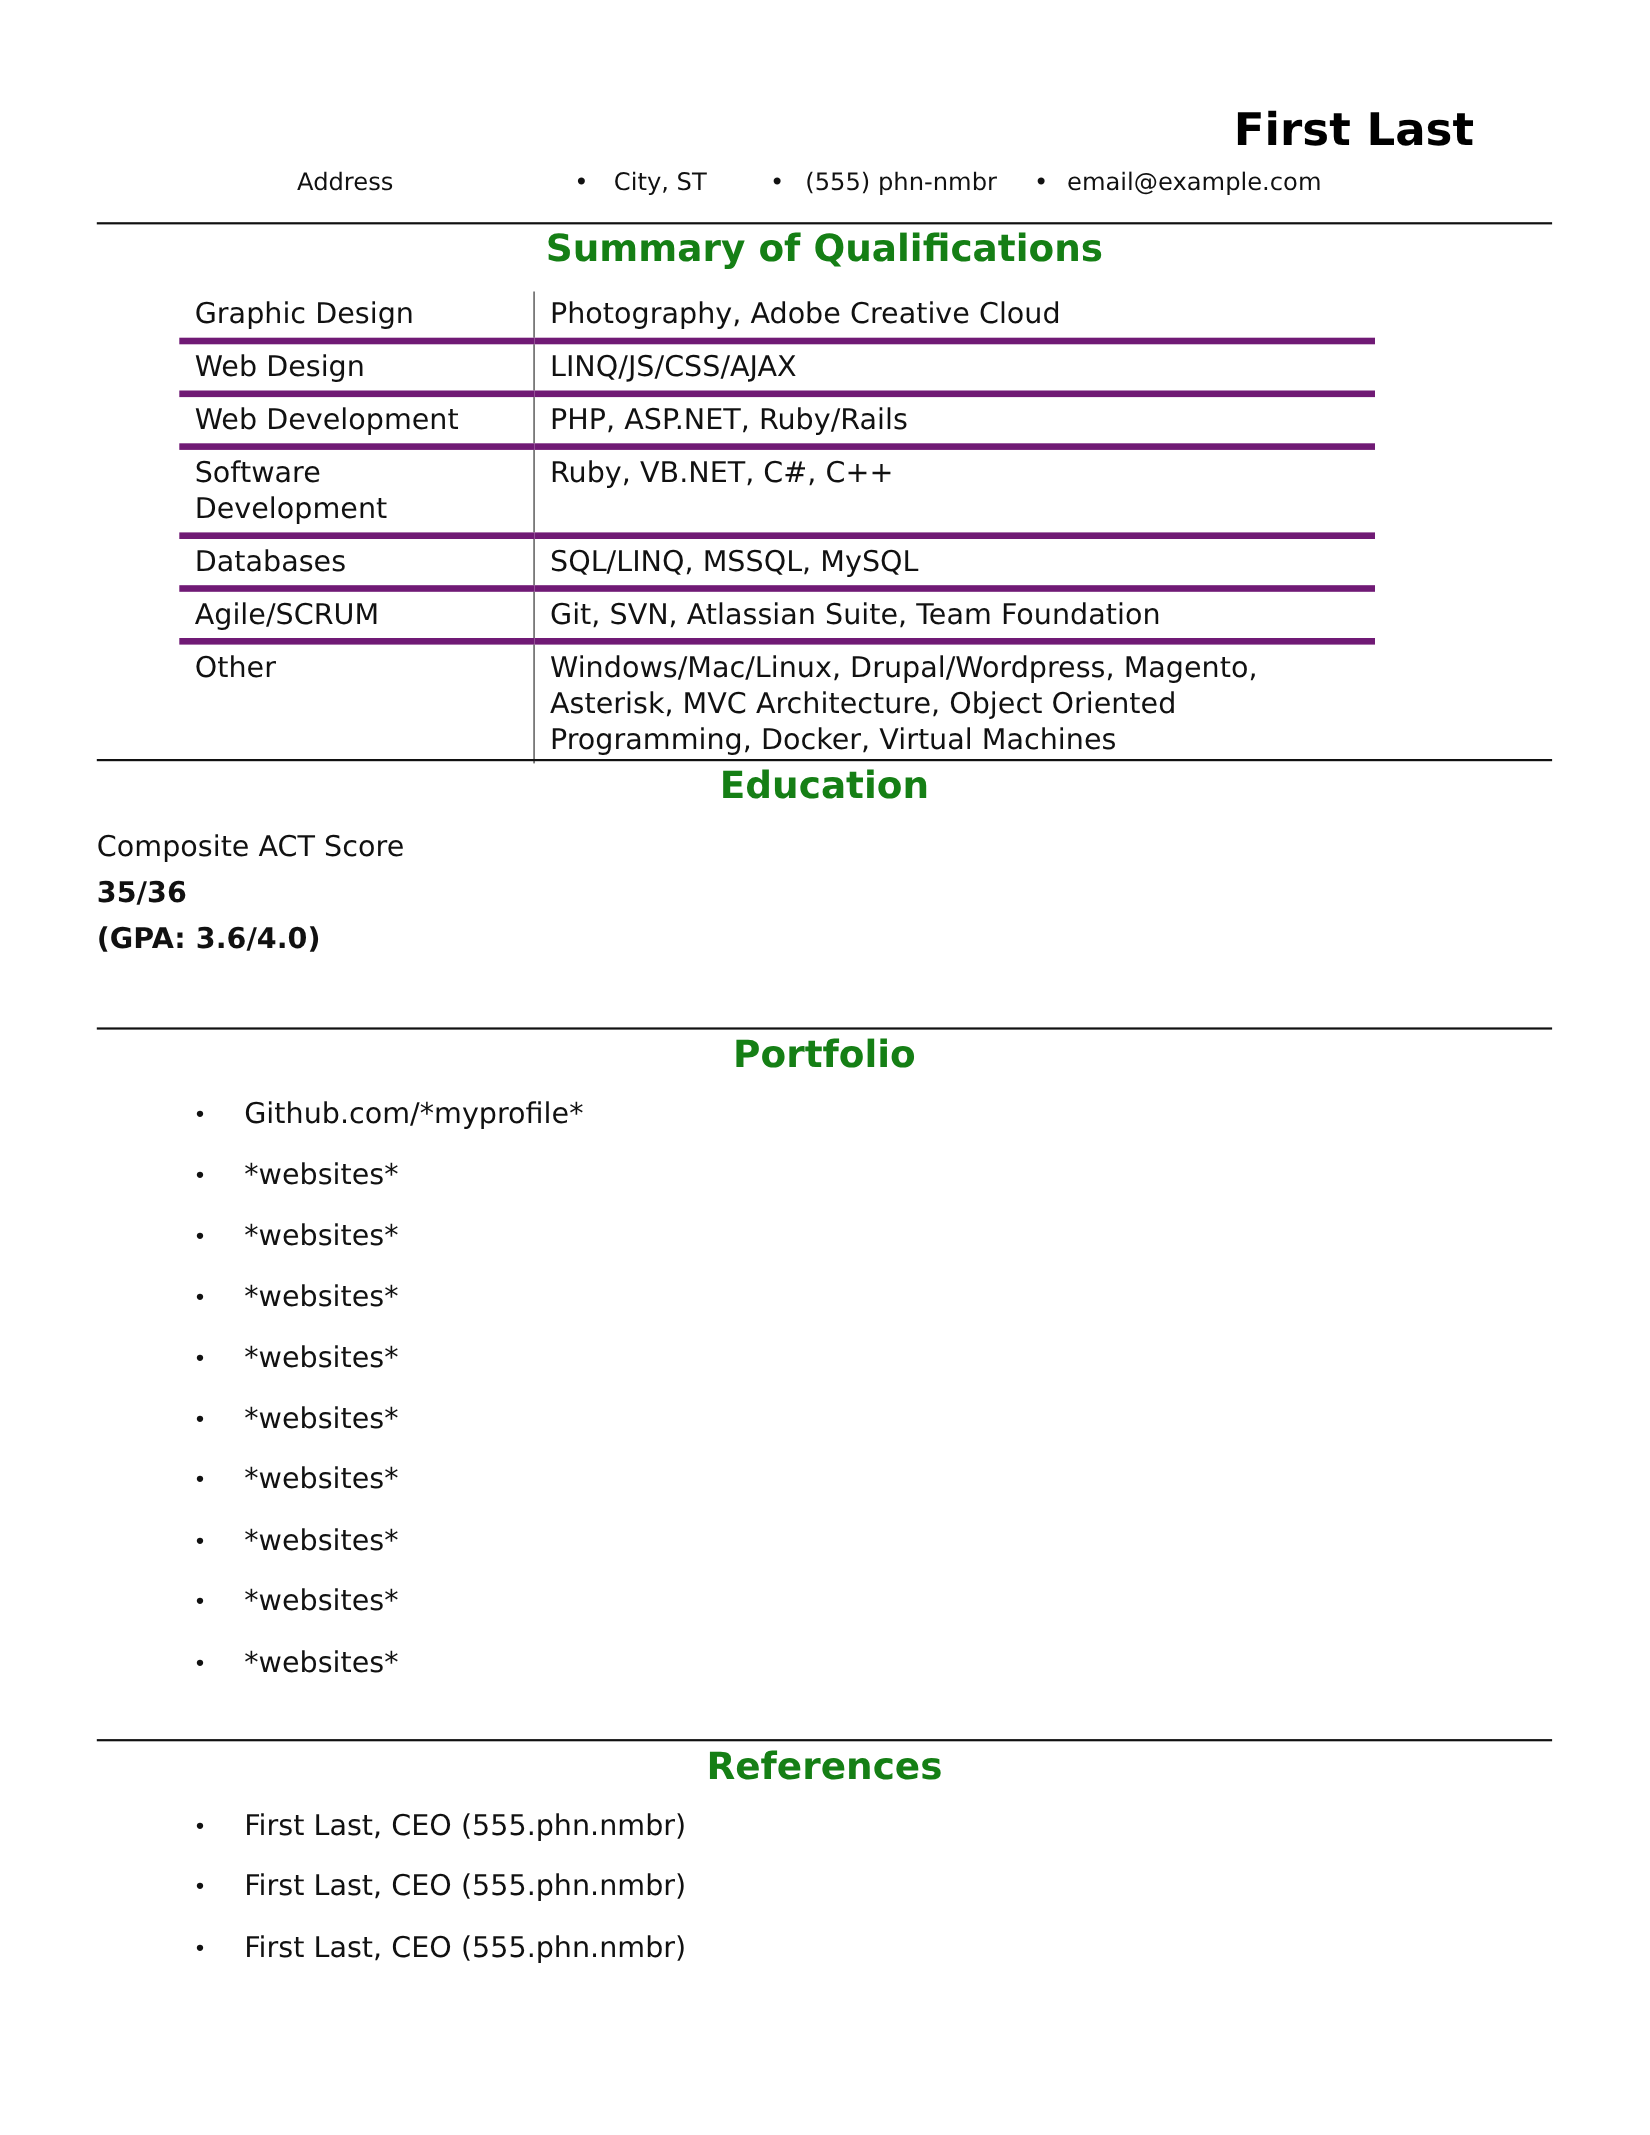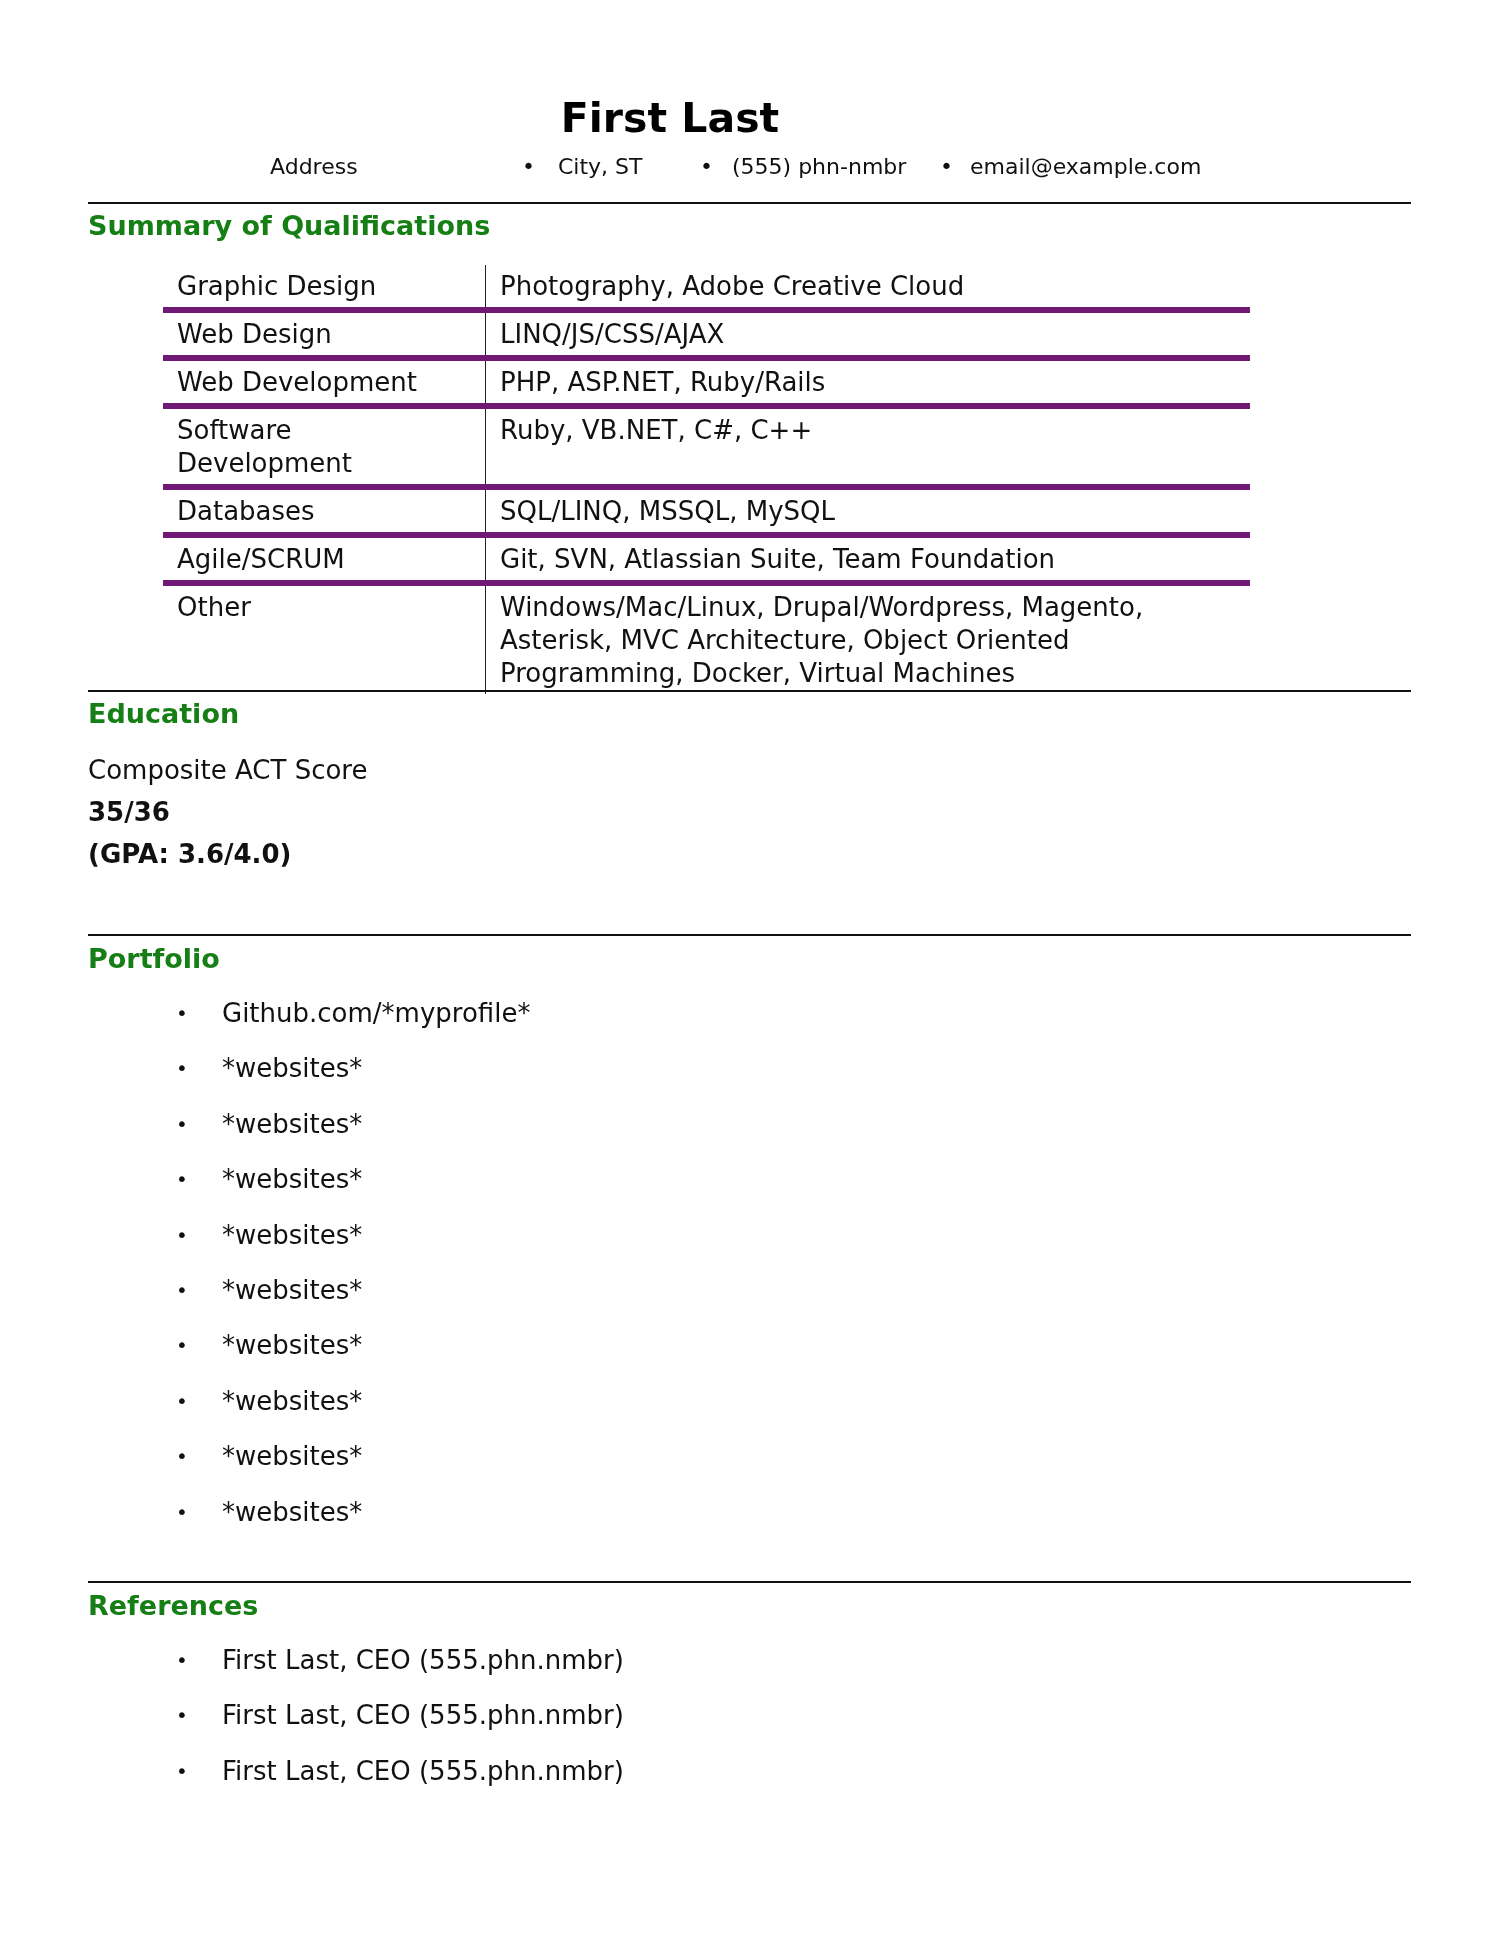--- a/index.html
+++ b/index.html
@@ -1,23 +1,23 @@
 <!DOCTYPE html>
 <html><head>
 <meta charset="utf-8">
 <style>
   html, body { margin: 0; padding: 0; background: #ffffff; }
   body { width: 1500px; height: 1941px; position: relative; overflow: hidden;
          font-family: "DejaVu Sans", sans-serif; color: #111111; }
   .abs { position: absolute; white-space: nowrap; }
-  .title { left: 0; width: 1340px; top: 90px; text-align: center; font-size: 41px; font-weight: bold; color: #000; line-height: 56px; }
+  .title { left: 0; width: 1340px; top: 90px; text-align: right; font-size: 41px; font-weight: bold; color: #000; line-height: 56px; }
   .contact { top: 152px; font-size: 22px; line-height: 30px; color: #111; }
   .dot { top: 152px; font-size: 22px; line-height: 30px; }
   .rule { position: absolute; left: 88px; width: 1323px; height: 2px; background: #111; }
-  .heading { position: absolute; left: 88px; width: 1323px; text-align: left; font-size: 27px; font-weight: bold; color: #157f15; line-height: 36px; }
+  .heading { position: absolute; left: 88px; width: 1323px; text-align: center; font-size: 34px; font-weight: bold; color: #157f15; line-height: 36px; }
   .qtable { position: absolute; left: 163px; top: 265px; width: 1087px; border-collapse: collapse; font-size: 26px; line-height: 33px; }
   .qtable td { vertical-align: top; padding: 5px 14px 4px 14px; }
   .qtable tr.sep td { border-bottom: 6px solid #701a75; }
   .qtable td.c1 { width: 294px; border-right: 1.5px solid #222; }
   .edu { position: absolute; left: 88px; font-size: 26px; line-height: 42px; }
   .edu .b { font-weight: bold; }
   .list { position: absolute; left: 0; margin: 0; padding: 0; list-style: none; font-size: 26px; }
   .list li { position: relative; height: 55.4px; line-height: 32px; }
   .list .bul { position: absolute; left: 176px; font-size: 20px; }
   .list .txt { position: absolute; left: 222px; }

